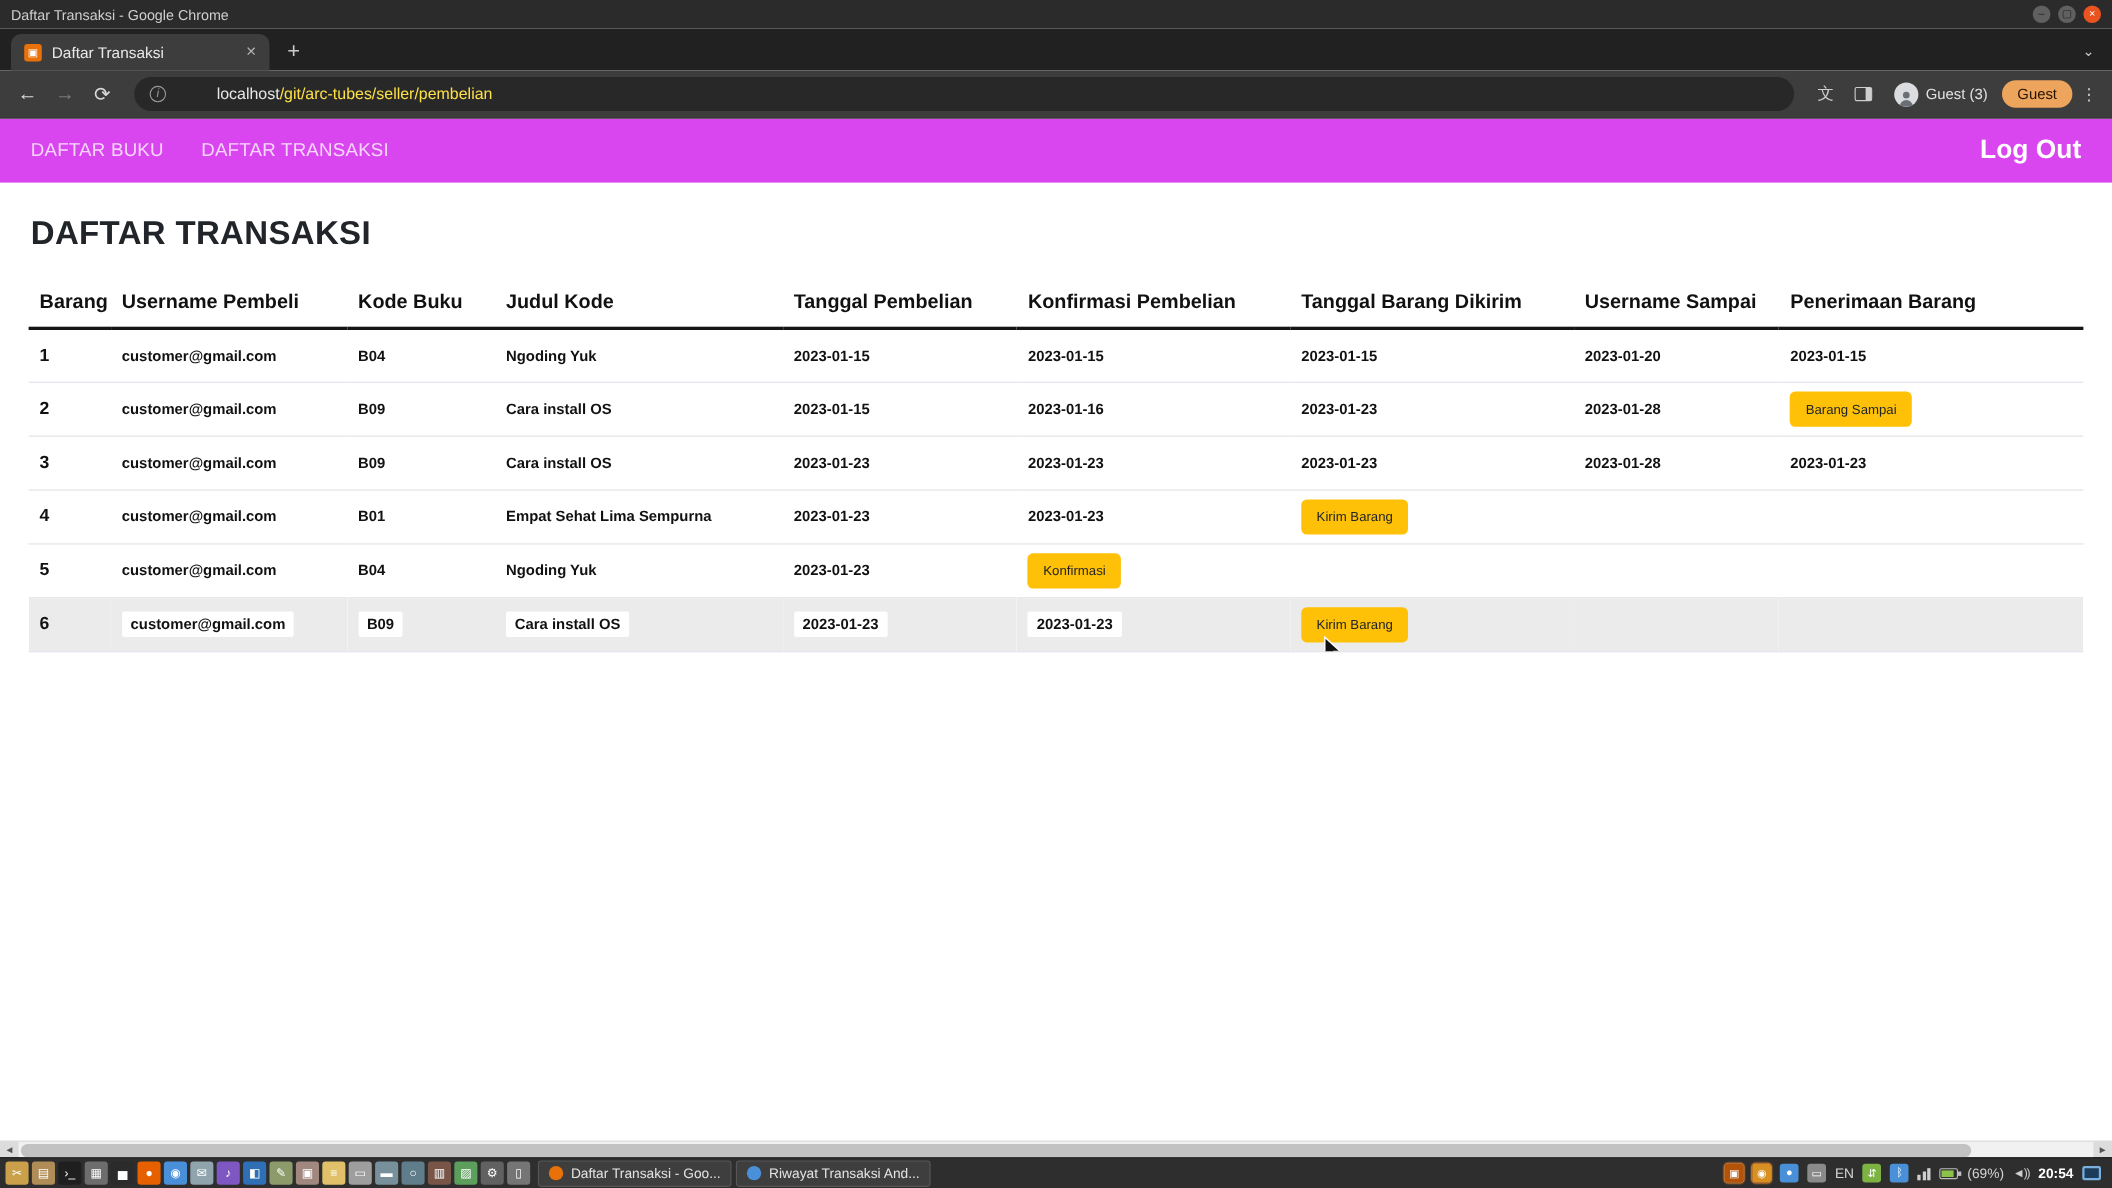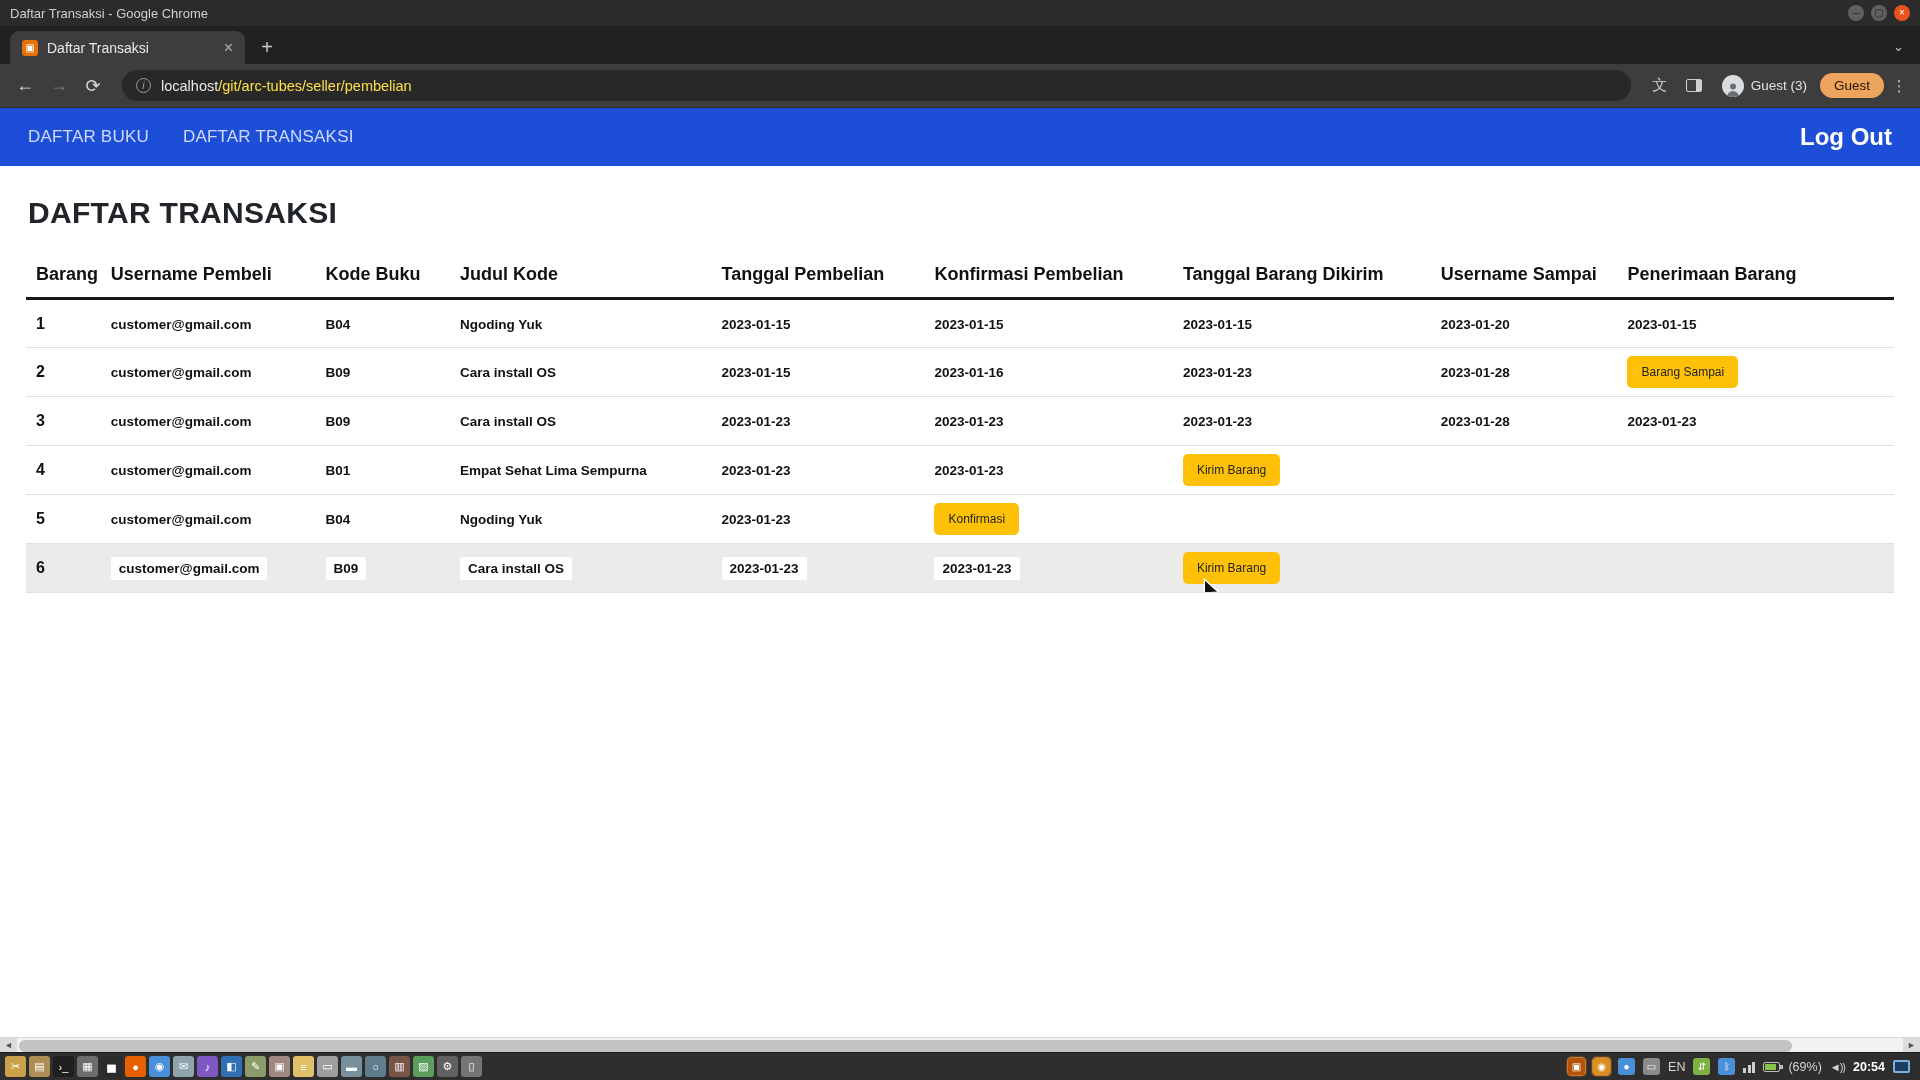--- a/index.html
+++ b/index.html
@@ -23,33 +23,33 @@
   .tabstrip .spacer { flex:1; }
   .tab-search { color:#c9c9c9; margin:0 16px 10px 0; font-size:13px; }
 
   
   .toolbar { height:44px; background:#3d3d3d; display:flex; align-items:center; padding:0 10px; gap:4px; border-bottom:1px solid #2a2a2a; flex:0 0 auto; }
   .navbtn { width:30px; height:30px; border-radius:50%; display:flex; align-items:center; justify-content:center; color:#d8d8d8; font-size:18px; }
   .navbtn.disabled { color:#7b7b7b; }
   .omnibox { flex:1; height:31px; background:#282828; border-radius:16px; display:flex; align-items:center; padding:0 14px; margin:0 10px; font-size:14.5px; gap:10px; min-width:0; }
   .info-icon { color:#9a9a9a; font-size:11px; border:1.4px solid #9a9a9a; border-radius:50%; width:15px; height:15px; line-height:12px; text-align:center; font-style:italic; flex:0 0 auto; }
   .url { white-space:nowrap; overflow:hidden; }
-  .url-host { color:#e8e8e8; }
+  .url-host { color:#e8e8e8;margin-left:36px; }
   .url-path { color:#fde047; }
   .tool-icon { width:30px; height:30px; display:flex; align-items:center; justify-content:center; color:#cfcfcf; font-size:15px; }
   .panel-icon { width:16px; height:13px; border:1.6px solid #cfcfcf; border-radius:2px; position:relative; }
   .panel-icon::after { content:""; position:absolute; right:0; top:0; bottom:0; width:5px; background:#cfcfcf; }
   .avatar-chip { display:flex; align-items:center; gap:7px; color:#e2e2e2; font-size:13.5px; padding:3px 9px; border-radius:16px; white-space:nowrap; }
   .avatar-circle { width:22px; height:22px; border-radius:50%; background:#dadce0; display:flex; align-items:flex-end; justify-content:center; overflow:hidden; }
   .update-chip { background:#eda45c; color:#241300; font-size:13.5px; padding:5px 14px; border-radius:16px; white-space:nowrap; }
   .menu-dots { color:#cfcfcf; font-size:15px; width:22px; text-align:center; }
 
   
   .webpage { flex:1; display:flex; flex-direction:column; background:#fff; overflow:hidden; min-height:0; }
-  .site-nav { height:58px; background:#1d4ed8; display:flex; align-items:center; padding:0 28px; gap:34px; flex:0 0 auto; }
+  .site-nav { height:58px; background:#d946ef; display:flex; align-items:center; padding:0 28px; gap:34px; flex:0 0 auto; }
   .site-link { color:rgba(255,255,255,.78); font-size:17px; text-decoration:none; letter-spacing:.2px; }
   .logout { margin-left:auto; color:#fff; font-size:24px; font-weight:700; text-decoration:none; }
   .page-title { font-size:30px; font-weight:700; color:#212529; margin:30px 0 12px 28px; letter-spacing:.3px; }
   .table-wrap { padding:10px 26px 0 26px; }
   table { width:100%; border-collapse:collapse; table-layout:fixed; }
   thead th { font-size:18px; font-weight:700; text-align:left; padding:12px 10px; border-bottom:3px solid #151515; color:#111; white-space:nowrap; }
   tbody td { padding:8px 10px; border-bottom:1px solid #dee2e6; height:49px; vertical-align:middle; white-space:nowrap; overflow:hidden; }
   .cell-text { font-size:13.5px; font-weight:700; color:#111; }
   .cell-nomor { font-size:16px; font-weight:700; color:#111; }
   tr.hl { background:#ebebeb; }
@@ -268,20 +268,30 @@
       <span class="tb-icon" style="background: rgb(161, 136, 127);">▣</span>
       <span class="tb-icon" style="background: rgb(224, 192, 104);">≡</span>
       <span class="tb-icon" style="background: rgb(158, 158, 158);">▭</span>
       <span class="tb-icon" style="background: rgb(120, 144, 156);">▬</span>
       <span class="tb-icon" style="background: rgb(96, 125, 139);">○</span>
       <span class="tb-icon" style="background: rgb(121, 85, 72);">▥</span>
       <span class="tb-icon" style="background: rgb(92, 158, 92);">▨</span>
       <span class="tb-icon" style="background: rgb(97, 97, 97);">⚙</span>
       <span class="tb-icon" style="background: rgb(117, 117, 117);">▯</span>
     </span>
+  <span style="display:flex;align-items:center;">
+      <span class="tb-win">
+        <span class="dot" style="background: rgb(232, 113, 10);"></span>
+        <span class="lbl">Daftar Transaksi - Goo...</span>
+      </span>
+      <span class="tb-win">
+        <span class="dot" style="background: rgb(74, 144, 217);"></span>
+        <span class="lbl">Riwayat Transaksi And...</span>
+      </span>
+    </span>
   <span class="tb-spacer"></span>
   <span class="tray">
       <span class="tray-icon boxed" style="background: rgb(179, 83, 9);">▣</span>
       <span class="tray-icon boxed" style="background: rgb(216, 144, 34);">◉</span>
       <span class="tray-icon" style="background: rgb(74, 144, 217);">●</span>
       <span class="tray-icon" style="background: rgb(138, 138, 138);">▭</span>
       <span class="tray-label">EN</span>
       <span class="tray-icon" style="background: rgb(124, 179, 66);">⇵</span>
       <span class="tray-icon" style="background: rgb(74, 144, 217);">ᛒ</span>
       <span class="sig">

